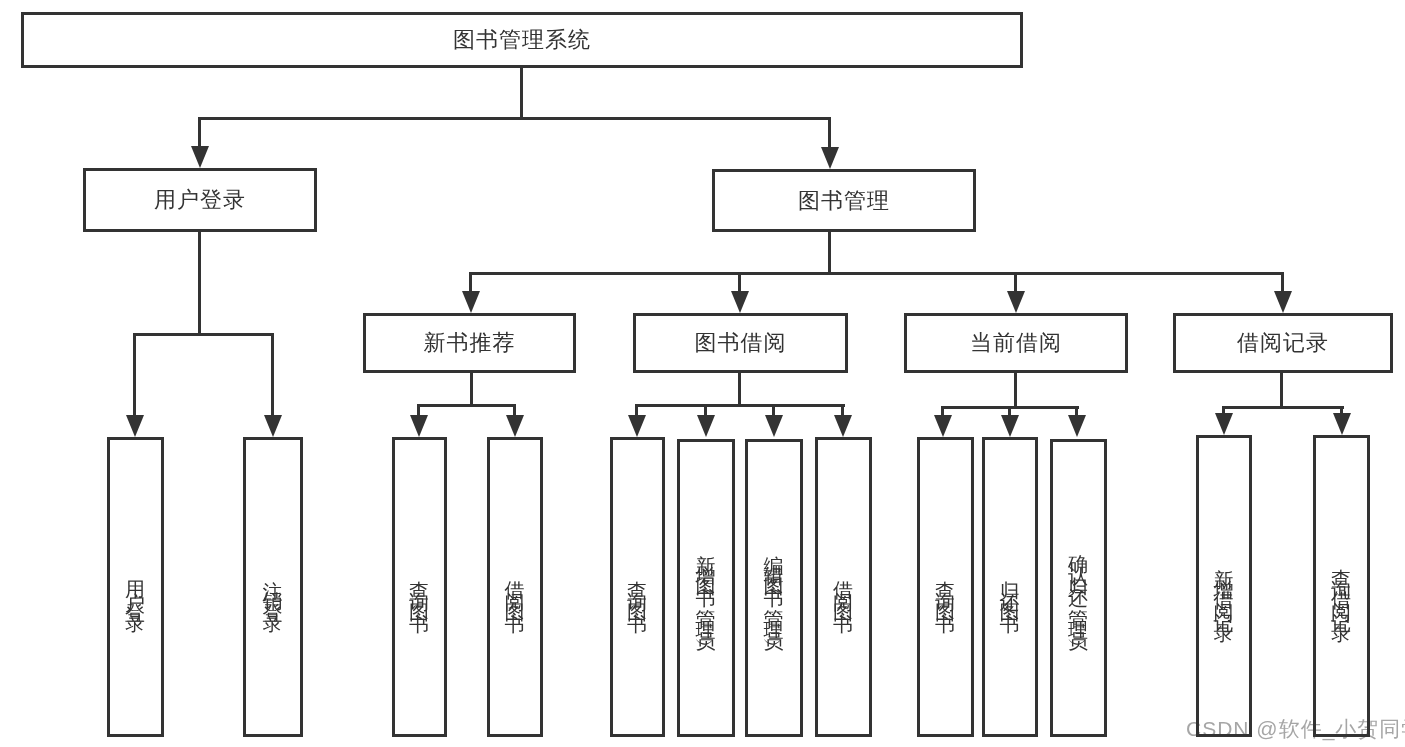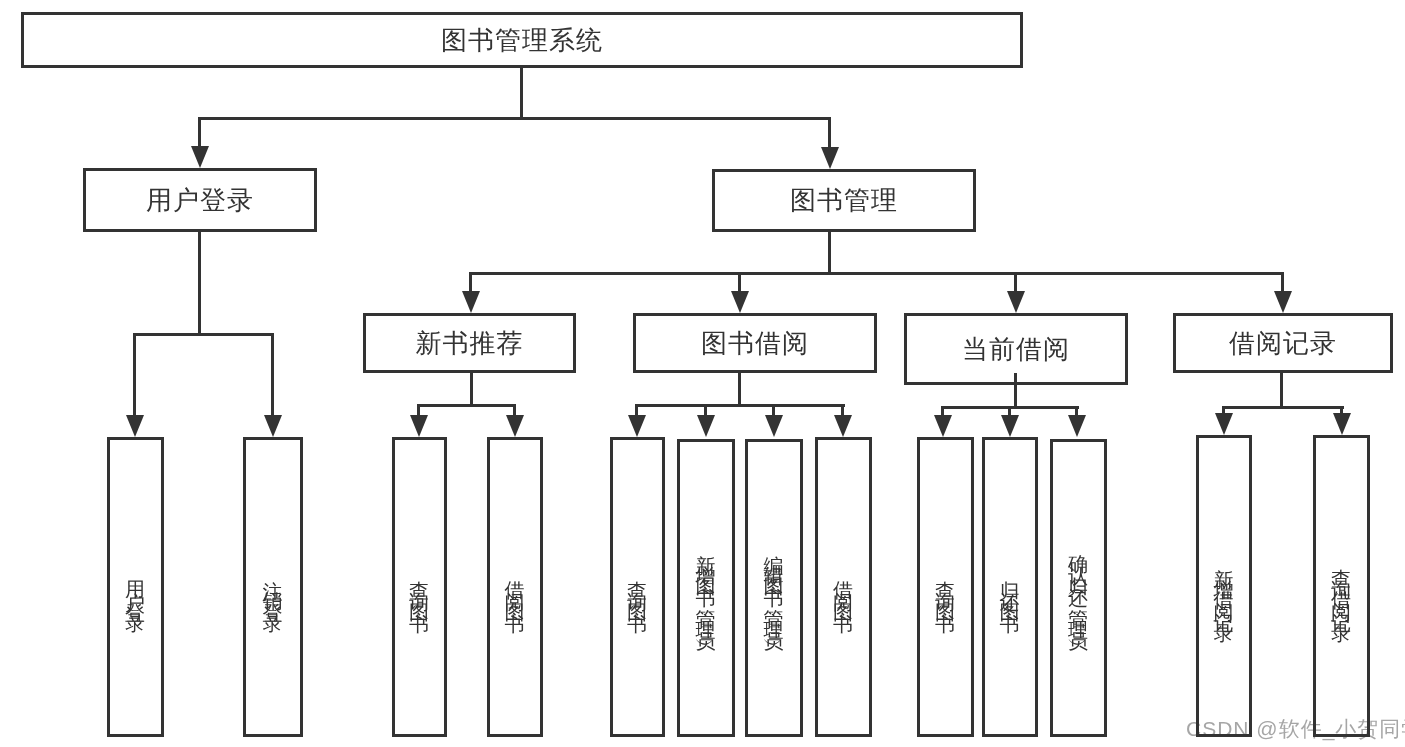--- a/index.html
+++ b/index.html
@@ -11,21 +11,21 @@
   .stage{position:absolute;inset:0;}
   
   .node{
     position:absolute;
     background:#ffffff;
     border:3px solid #333333;
     box-sizing:border-box;
     display:flex;align-items:center;justify-content:center;
   }
   .node.h span{
-    font-size:26px;
+    font-size:22px;
     letter-spacing:1px;
     white-space:nowrap;
   }
   .node.v span{
     writing-mode:vertical-rl;
     text-orientation:mixed;
     font-size:20px;
     letter-spacing:11px;
     line-height:1;
   }
@@ -63,25 +63,25 @@
   </div>
 
   <div class="node h" style="left:712px;top:169px;width:264px;height:63px">
     <span>图书管理</span>
   </div>
 
   <div class="node h" style="left:363px;top:313px;width:213px;height:60px">
     <span>新书推荐</span>
   </div>
 
-  <div class="node h" style="left:633px;top:313px;width:244px;height:60px">
+  <div class="node h" style="left:633px;top:313px;width:215px;height:60px">
     <span>图书借阅</span>
   </div>
 
-  <div class="node h" style="left:904px;top:313px;width:224px;height:72px">
+  <div class="node h" style="left:904px;top:313px;width:224px;height:60px">
     <span>当前借阅</span>
   </div>
 
   <div class="node h" style="left:1173px;top:313px;width:220px;height:60px">
     <span>借阅记录</span>
   </div>
 
   <div class="node v" style="left:107px;top:437px;width:57px;height:300px">
     <span>用户登录</span>
   </div>

